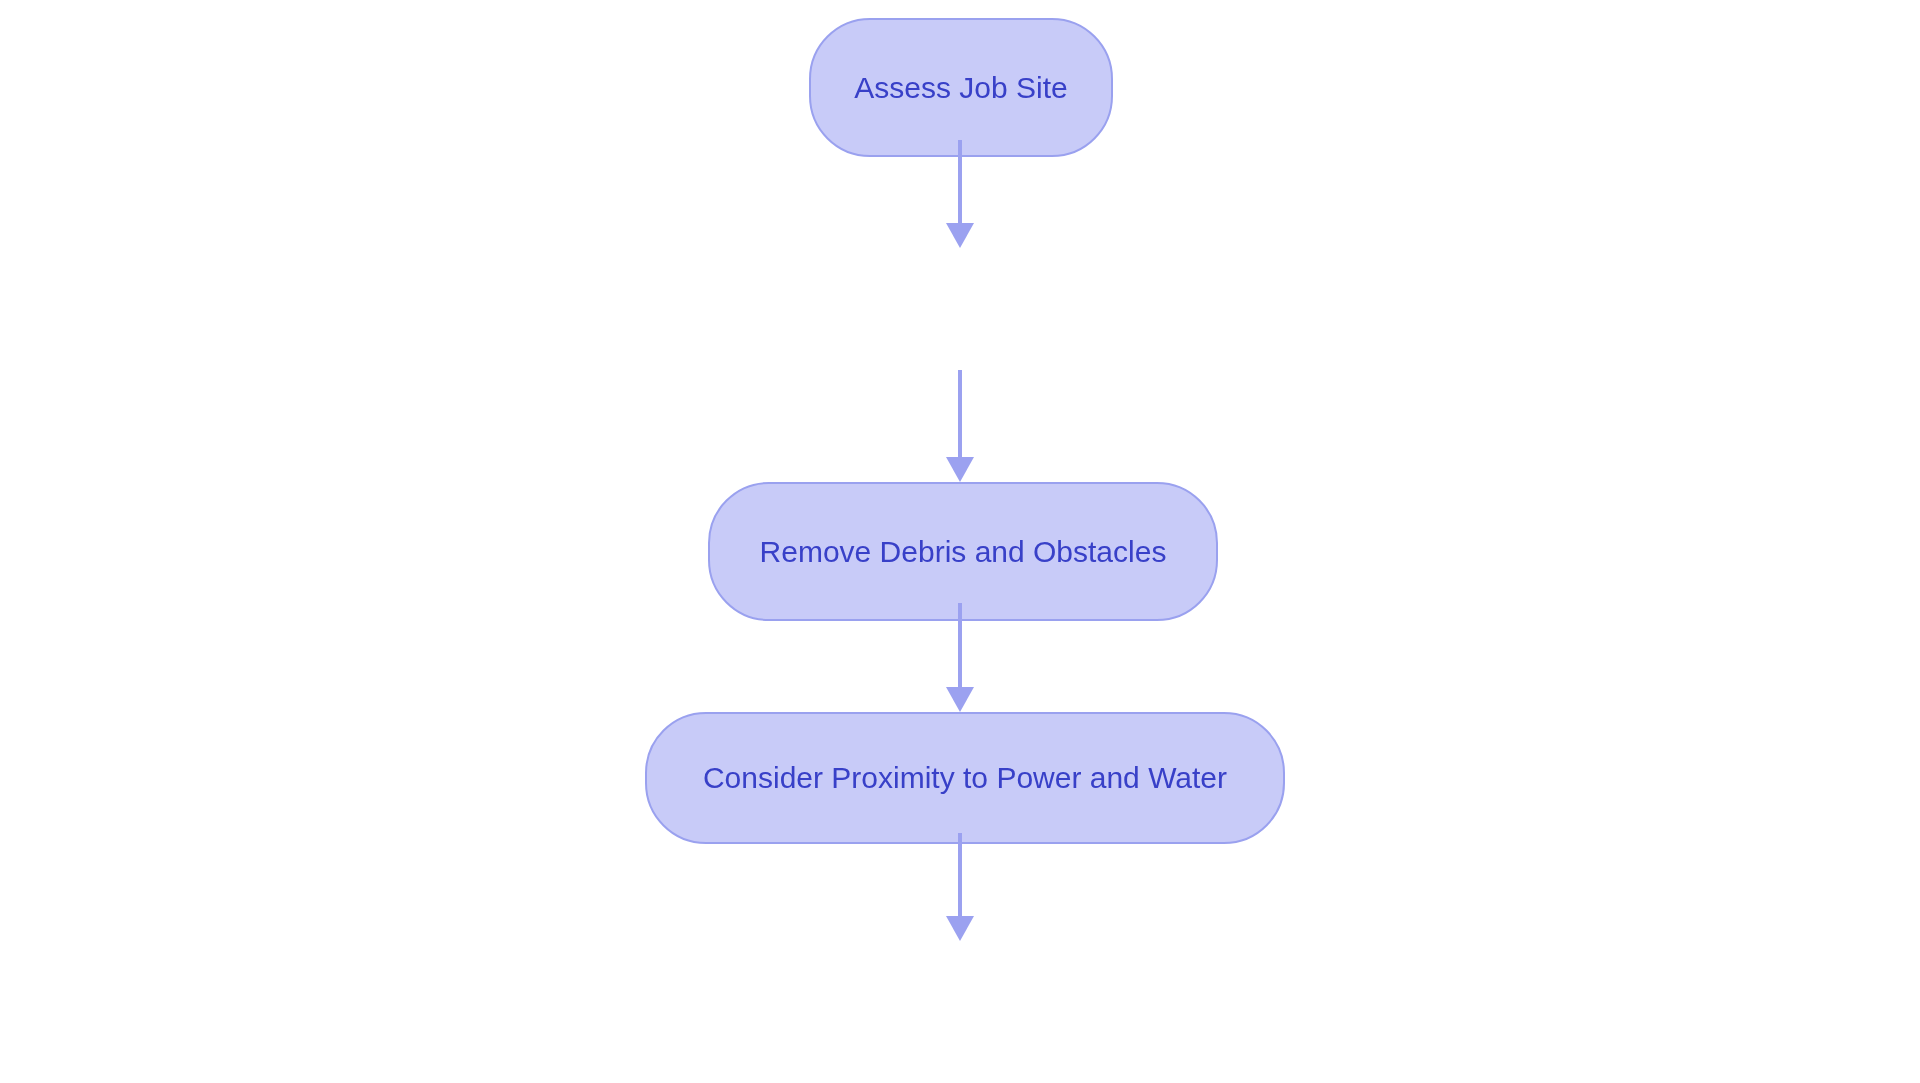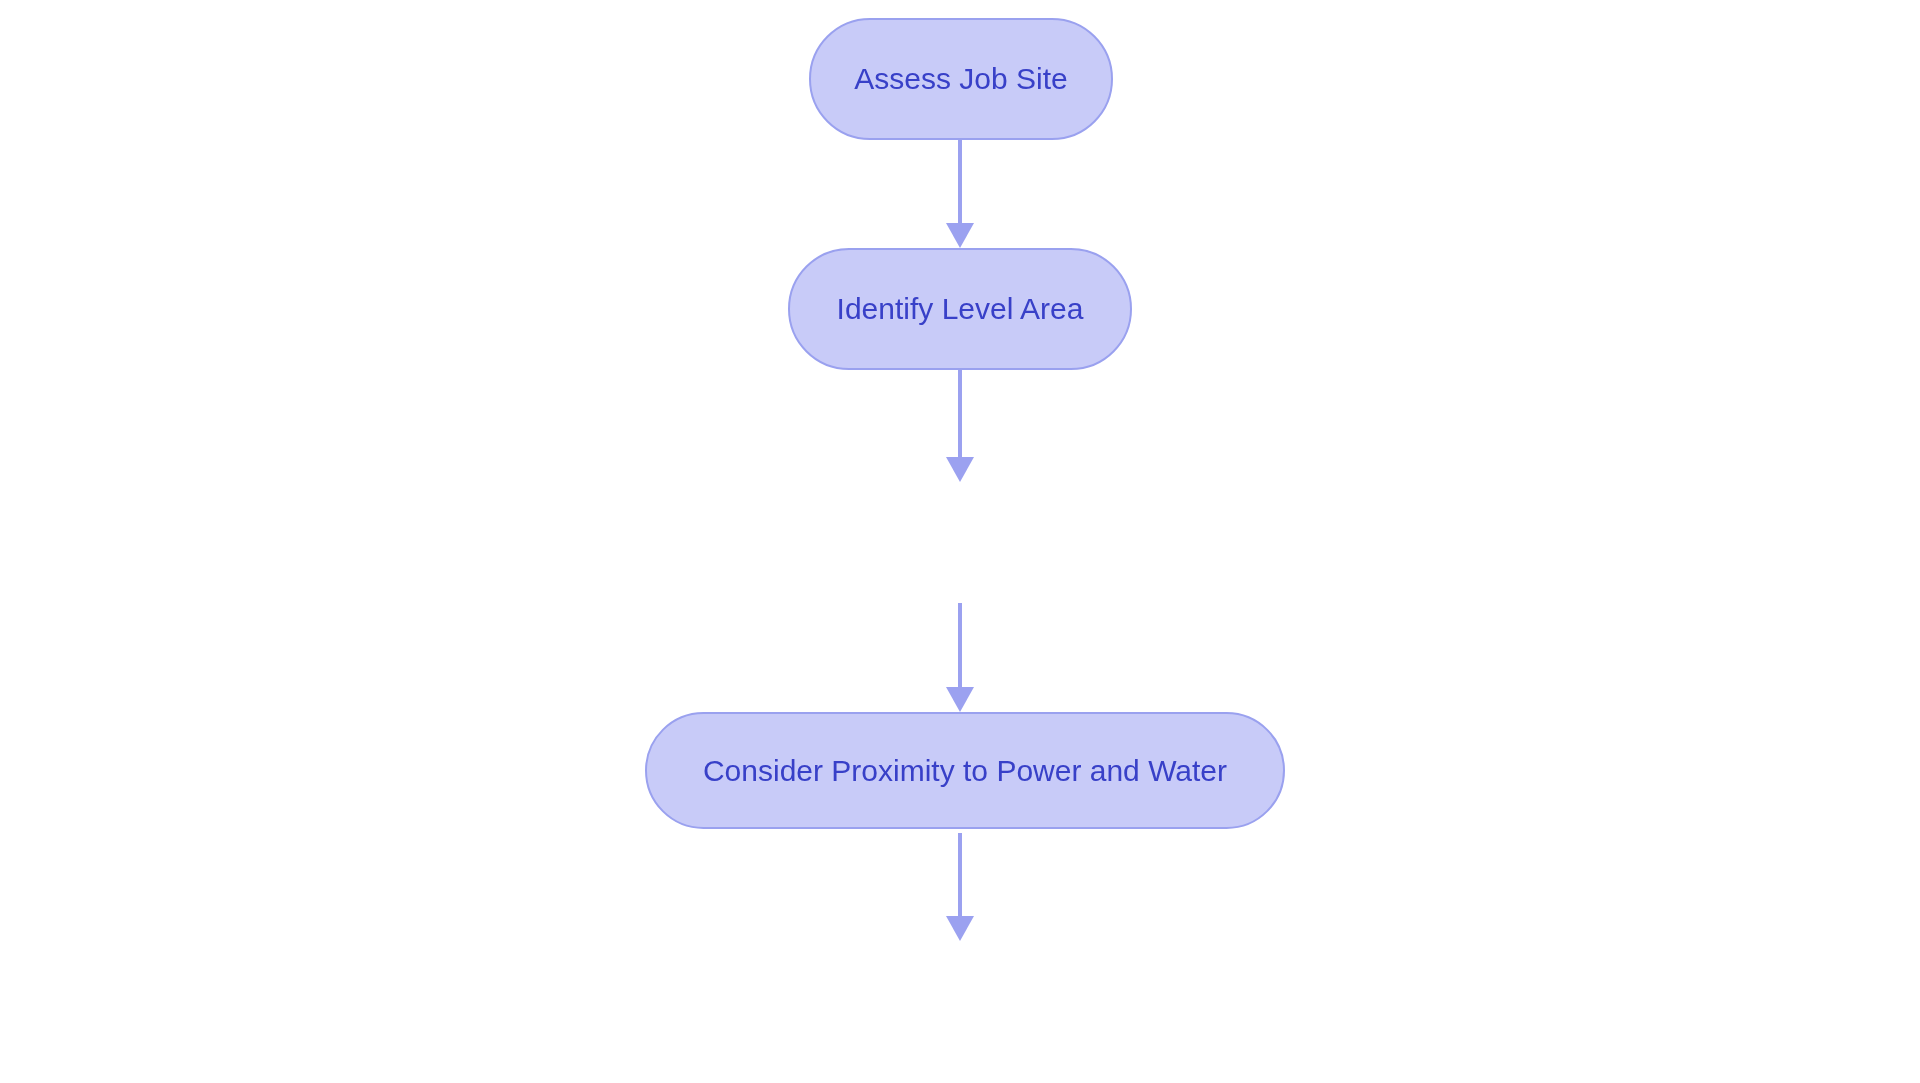--- a/index.html
+++ b/index.html
@@ -18,37 +18,37 @@
     overflow: hidden;
   }
   .canvas {
     position: relative;
     width: 1920px;
     height: 1083px;
     background: var(--background);
   }
   .node {
     position: absolute;
-    height: 122px;
+    height: 139px;
     border-radius: 61px;
     background: var(--node-fill);
     border: 2px solid var(--node-border);
     color: var(--node-text);
     display: flex;
     align-items: center;
     justify-content: center;
     font-size: 30px;
     font-weight: 400;
     text-align: center;
     white-space: nowrap;
   }
   .n1 { left: 809px; top: 18px;  width: 304px; }
   .n2 { left: 788px; top: 248px; width: 344px; }
   .n3 { left: 708px; top: 482px; width: 510px; }
-  .n4 { left: 645px; top: 712px; width: 640px; height: 117px; text-align: right; }
+  .n4 { left: 645px; top: 712px; width: 640px; height: 132px; text-align: right; }
   .n5 { left: 721px; top: 941px; width: 486px; }
 
   .edge-line {
     position: absolute;
     left: 958px;
     width: 4px;
     background: var(--arrow);
   }
   .edge-head {
     position: absolute;
@@ -75,29 +75,29 @@
 
   <div class="node n1">
     <span>Assess Job Site</span>
   </div>
 
   <div class="arrow a1">
     <div class="edge-line"></div>
     <div class="edge-head"></div>
   </div>
 
-  <div class="node n2">
-    <span>Identify Level Area</span>
-  </div>
 
   <div class="arrow a2">
     <div class="edge-line"></div>
     <div class="edge-head"></div>
   </div>
 
+  <div class="node n3">
+    <span>Remove Debris and Obstacles</span>
+  </div>
 
   <div class="arrow a3">
     <div class="edge-line"></div>
     <div class="edge-head"></div>
   </div>
 
   <div class="node n4">
     <span>Consider Proximity to Power and Water</span>
   </div>
 

